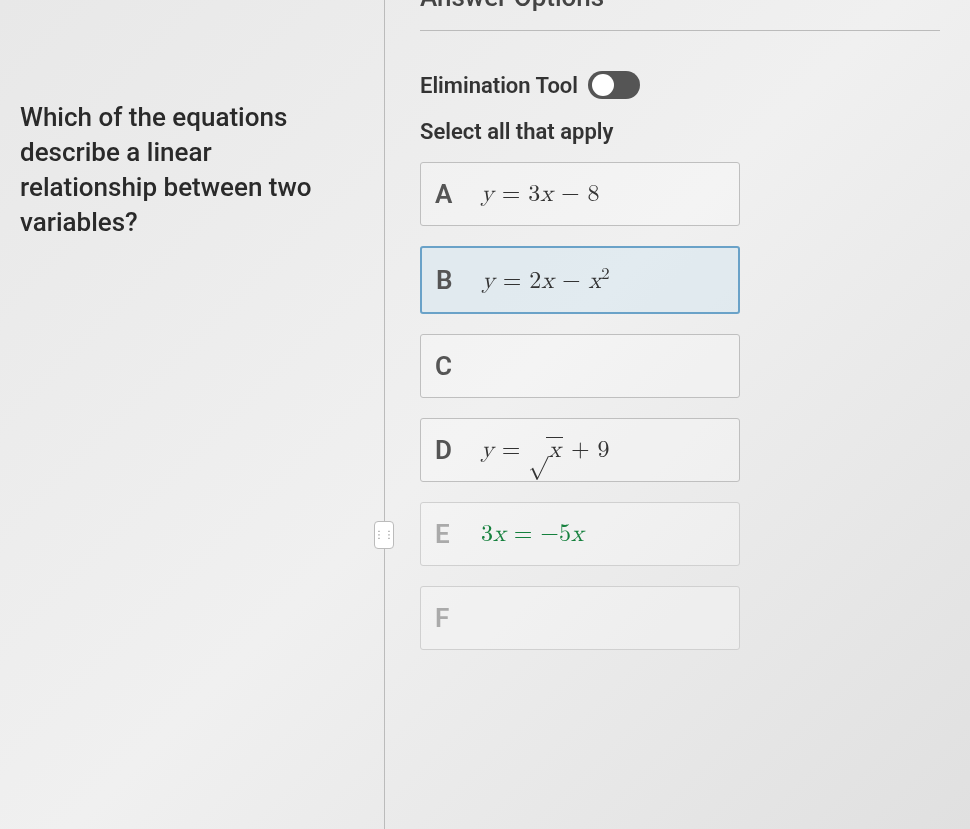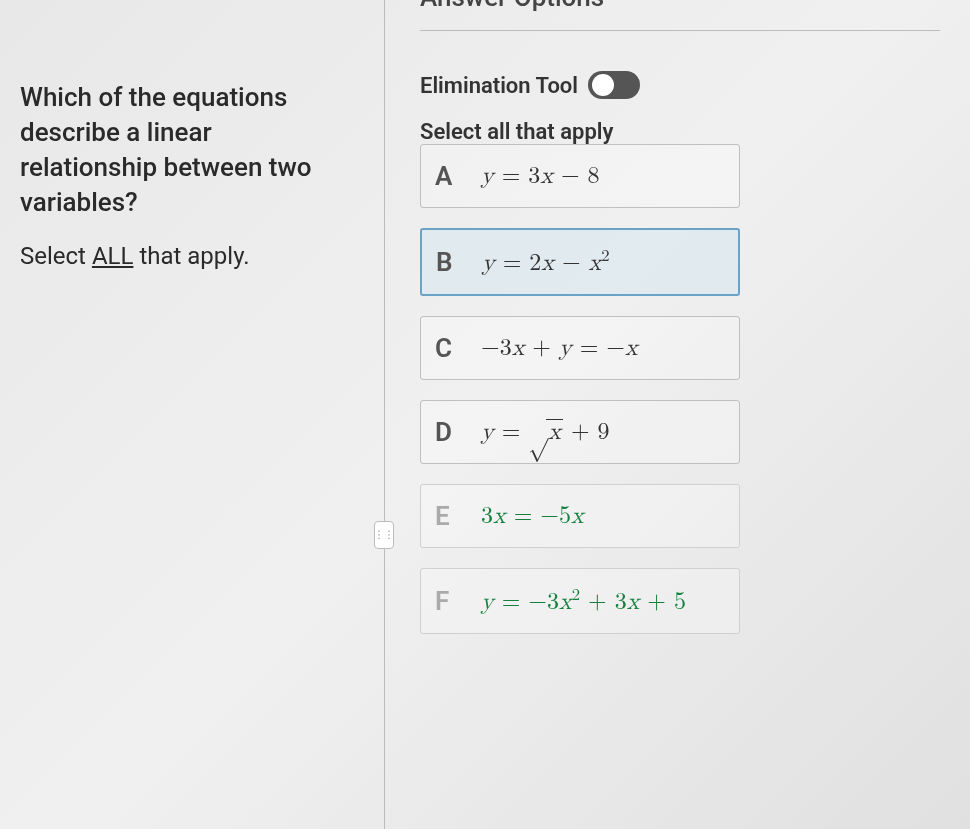--- a/index.html
+++ b/index.html
@@ -19,20 +19,21 @@
   .question-col {
     width: 370px;
     padding: 80px 20px 20px 20px;
   }
   .question-text {
     font-size: 26px;
     font-weight: 500;
     color: #2a2a2a;
     line-height: 1.35;
     margin-bottom: 22px;
+    margin-top: 20px;
   }
   .instruction {
     font-size: 24px;
     color: #2a2a2a;
   }
   .instruction u { text-decoration: underline; }
   .divider-col {
     width: 28px;
     display: flex;
     align-items: center;
@@ -104,20 +105,21 @@
     left: 4px;
     width: 22px;
     height: 22px;
     background: #fff;
     border-radius: 50%;
   }
   .select-all {
     font-size: 22px;
     font-weight: 600;
     color: #333;
+    margin-bottom: 18px;
   }
   .options-list {
     display: flex;
     flex-direction: column;
     gap: 20px;
     width: 320px;
   }
   .option {
     border: 1.5px solid #bfbfbf;
     border-radius: 3px;
@@ -163,23 +165,20 @@
   .option.faded .formula { color: #15803d; }
   .option.faded { border-color: #d0d0d0; }
 </style>
 </head>
 <body>
 
 <div class="page">
 
   <div class="question-col">
     <div class="question-text">Which of the equations describe a linear relationship between two variables?</div>
-    <div class="instruction">
-      <span>Select </span><u>ALL</u><span> that apply.</span>
-    </div>
   </div>
 
   <div class="divider-col">
     <div class="vert-line"></div>
     <div class="drag-handle">⋮⋮</div>
   </div>
 
   <div class="options-col">
     <div class="section-header">Answer Options</div>
 
@@ -197,30 +196,28 @@
     <div class="option">
           <span class="letter">A</span>
           <span class="formula"><span class="it">y</span> <span class="rm">= 3</span><span class="it">x</span> <span class="rm">− 8</span></span>
         </div>
         <div class="option selected">
           <span class="letter">B</span>
           <span class="formula"><span class="it">y</span> <span class="rm">= 2</span><span class="it">x</span> <span class="rm">−</span> <span class="it">x</span><sup>2</sup></span>
         </div>
         <div class="option">
           <span class="letter">C</span>
-          <span class="formula"><span class="rm">−3</span><span class="it">x</span> <span class="rm">+</span> <span class="it">y</span> <span class="rm">= −</span><span class="it">x</span></span>
         </div>
         <div class="option">
           <span class="letter">D</span>
           <span class="formula"><span class="it">y</span> <span class="rm">=</span> <span class="radic">√</span><span class="sqrt"><span class="it">x</span></span> <span class="rm">+ 9</span></span>
         </div>
         <div class="option faded">
           <span class="letter">E</span>
           <span class="formula"><span class="rm">3</span><span class="it">x</span> <span class="rm">= −5</span><span class="it">x</span></span>
         </div>
         <div class="option faded">
           <span class="letter">F</span>
-          <span class="formula"><span class="it">y</span> <span class="rm">= −3</span><span class="it">x</span><sup>2</sup> <span class="rm">+ 3</span><span class="it">x</span> <span class="rm">+ 5</span></span>
         </div>
       </div>
   </div>
 
 </div>
 
 </body></html>

